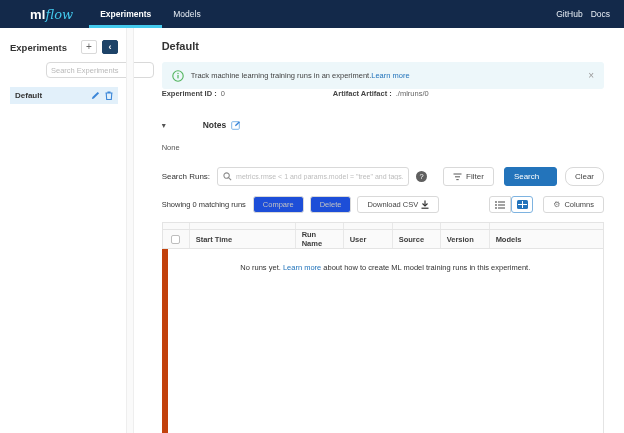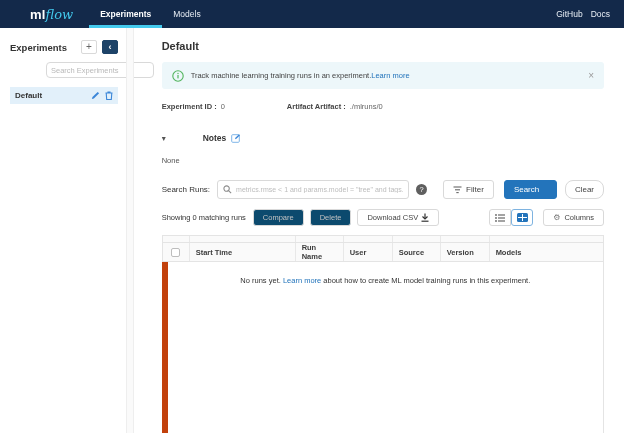--- a/index.html
+++ b/index.html
@@ -56,21 +56,21 @@
   
   .page-title { font-size:11px; font-weight:bold; color:#333; margin-top:4px; }
   .banner {
     margin-top:10px; height:27px; background:#edf7fa; border-radius:3px;
     display:flex; align-items:center; padding:0 10px; font-size:7.5px; color:#444;
   }
   .banner .txt { margin-left:7px; }
   .banner .close { margin-left:auto; color:#9a9a9a; font-size:10px; cursor:pointer; }
   a.lnk { color:#2374bb; text-decoration:none; cursor:pointer; }
 
-  .meta-row { display:flex; margin-top:13px; font-size:7.5px; }
+  .meta-row { display:flex; font-size:7.5px;gap:46px; }
   .meta-pair { display:flex; }
   .meta-pair .k { color:#444; font-weight:bold; }
   .meta-pair .v { color:#666; margin-left:4px; }
   .meta-pair + .meta-pair { margin-left:62px; }
 
   .notes-row { margin-top:22px; display:flex; align-items:center; cursor:pointer; }
   .caret { font-size:8px; color:#555; margin-right:5px; }
   .notes-lbl { font-size:8.5px; font-weight:bold; color:#333; margin-right:5px;padding-left:32px; }
   .notes-none { margin-top:13px; font-size:7.5px; color:#555; }
 
@@ -89,21 +89,21 @@
     width:11px; height:11px; border-radius:50%; background:#5f5f5f; color:#fff;
     font-size:7.5px; display:flex; align-items:center; justify-content:center;
     margin-left:7px; cursor:pointer;
   }
   .btn {
     height:19px; border:1px solid #d9d9d9; border-radius:3px; background:#fff;
     font-size:8px; color:#444; display:inline-flex; align-items:center; justify-content:flex-start;
     padding:0 9px; cursor:pointer; font-family:inherit; white-space:nowrap;
   }
   .btn.primary { background:#2374bb; border-color:#2374bb; color:#fff; }
-  .btn.disabled { color:#c3c3c3; background:#0c4a6e; cursor:default; }
+  .btn.disabled { color:#c3c3c3; background:#1d4ed8; cursor:default; }
   .search-row .btn.filter { margin-left:16px; }
   .search-row .btn.primary { margin-left:10px; width:53px; }
   .search-row .btn.clear { margin-left:8px;border-radius:8px; }
 
   .toolbar2 { margin-top:10px; display:flex; align-items:center; }
   .showing { font-size:7.5px; color:#333; margin-right:7px; }
   .toolbar2 .btn { height:17px; font-size:7.5px; }
   .toolbar2 .btn + .btn { margin-left:6px; }
   .right-group { margin-left:auto; display:flex; align-items:center; }
   .toggle { display:flex; }

